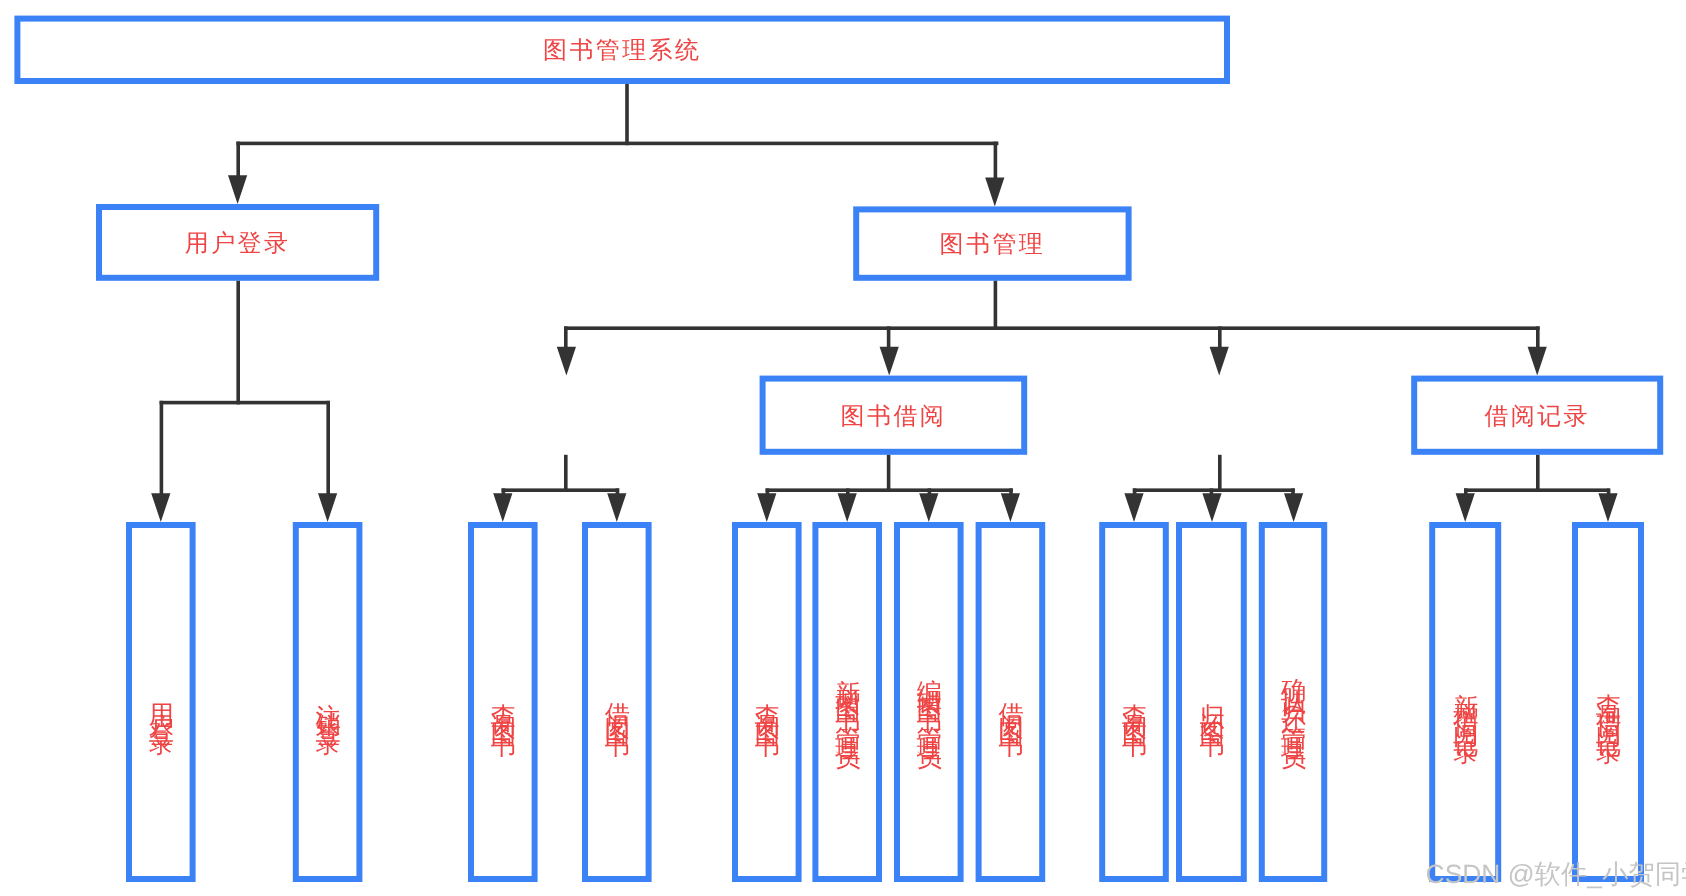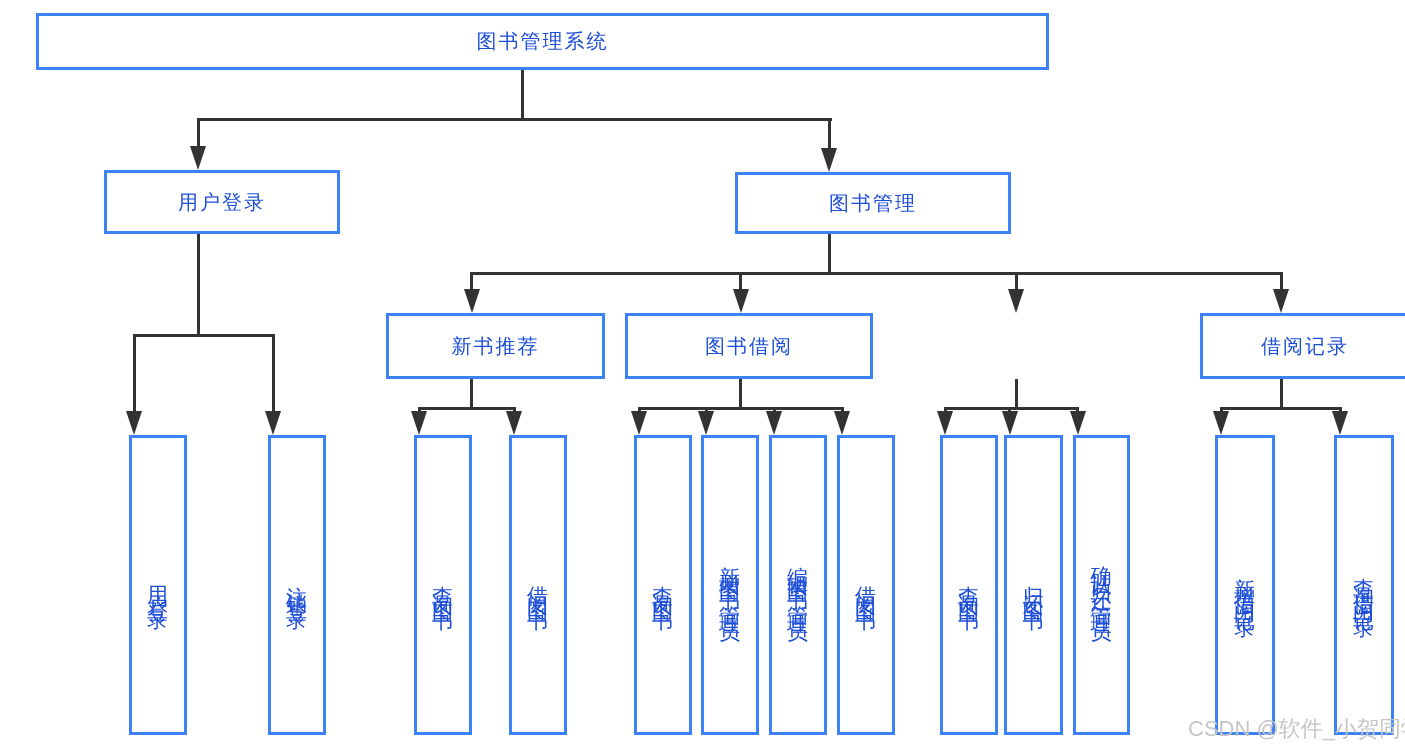--- a/index.html
+++ b/index.html
@@ -12,30 +12,29 @@
     position: relative;
     width: 1405px;
     height: 747px;
     background: #ffffff;
     overflow: hidden;
   }
   
   .box {
     position: absolute;
     box-sizing: border-box;
-    border: 3px solid #3b82f6;
+    border: 5px solid #3b82f6;
     background: #ffffff;
     display: flex;
     align-items: center;
     justify-content: center;
-    color: #1d4ed8;
+    color: #ef4444;
     font-size: 20px;
     letter-spacing: 2px;
     text-align: center;
-    margin-left: 24px;
   }
   .vbox {
     writing-mode: vertical-lr;
     text-orientation: mixed;
     font-size: 21px;
     letter-spacing: 8px;
     line-height: 1;
   }
   
   .hl, .vl {
@@ -73,42 +72,41 @@
   <div class="box" style="left:12px; top:13px; width:1013px; height:57px;">图书管理系统</div>
 
   <div class="vl" style="left:521px; top:70px; height:51px;"></div>
   <div class="hl" style="left:197px; top:118px; width:635px;"></div>
   <div class="vl" style="left:197px; top:118px; height:34px;"></div>
   <div class="ah" style="left:190px; top:146px;"></div>
   <div class="vl" style="left:828px; top:118px; height:36px;"></div>
   <div class="ah" style="left:821px; top:148px;"></div>
 
   <div class="box" style="left:80px; top:170px; width:236px; height:64px;">用户登录</div>
-  <div class="box" style="left:711px; top:172px; width:276px; height:62px;">图书管理</div>
+  <div class="box" style="left:711px; top:172px; width:232px; height:62px;">图书管理</div>
 
   <div class="vl" style="left:197px; top:234px; height:103px;"></div>
   <div class="hl" style="left:133px; top:334px; width:142px;"></div>
   <div class="vl" style="left:133px; top:334px; height:80px;"></div>
   <div class="ah" style="left:126px; top:411px;"></div>
   <div class="vl" style="left:272px; top:334px; height:80px;"></div>
   <div class="ah" style="left:265px; top:411px;"></div>
 
   <div class="vl" style="left:828px; top:234px; height:41px;"></div>
   <div class="hl" style="left:470px; top:272px; width:813px;"></div>
   <div class="vl" style="left:470px; top:272px; height:20px;"></div>
   <div class="ah" style="left:464px; top:289px;"></div>
   <div class="vl" style="left:739px; top:272px; height:20px;"></div>
   <div class="ah" style="left:733px; top:289px;"></div>
   <div class="vl" style="left:1015px; top:272px; height:20px;"></div>
   <div class="ah" style="left:1008px; top:289px;"></div>
   <div class="vl" style="left:1280px; top:272px; height:20px;"></div>
   <div class="ah" style="left:1273px; top:289px;"></div>
 
-  <div class="box" style="left:362px; top:313px; width:219px; height:66px;">新书推荐</div>
-  <div class="box" style="left:601px; top:313px; width:248px; height:66px;">图书借阅</div>
+  <div class="box" style="left:633px; top:313px; width:223px; height:66px;">图书借阅</div>
   <div class="box" style="left:1176px; top:313px; width:210px; height:66px;">借阅记录</div>
 
   <div class="vl" style="left:470px; top:379px; height:31px;"></div>
   <div class="hl" style="left:418px; top:407px; width:98px;"></div>
   <div class="vl" style="left:418px; top:407px; height:9px;"></div>
   <div class="ah" style="left:411px; top:411px;"></div>
   <div class="vl" style="left:513px; top:407px; height:9px;"></div>
   <div class="ah" style="left:506px; top:411px;"></div>
 
   <div class="vl" style="left:739px; top:379px; height:31px;"></div>

